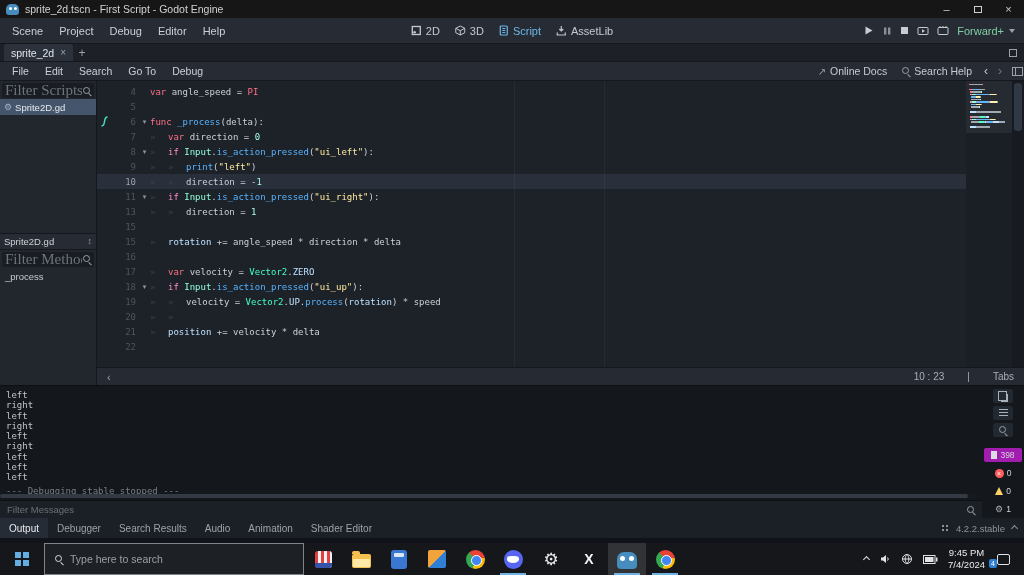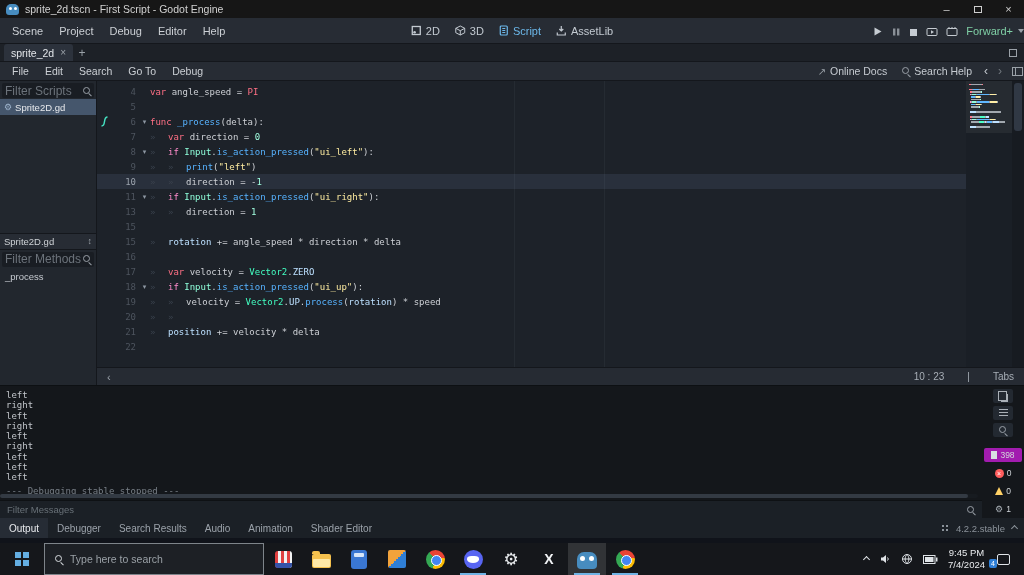--- a/index.html
+++ b/index.html
@@ -16,21 +16,21 @@
   .tbc{width:31px;display:flex;align-items:center;justify-content:center;color:#cfcfcf;font-size:11px}
   .maxbox{width:8px;height:7px;border:1px solid #cfcfcf;display:block}
 
   
   .menubar{height:26px;background:#272c34;display:flex;align-items:center;position:relative;border-bottom:1px solid #14171c;flex:none}
   .mrow{display:flex;padding-left:4px}
   .menu-item{padding:0 8px;font-size:11px;color:#ccd0d5;line-height:26px}
   .ws-wrap{position:absolute;left:50%;transform:translateX(-50%);display:flex;gap:15px;align-items:center;height:100%}
   .ws{display:flex;gap:4px;align-items:center;font-size:11px;color:#c3cad1}
   .ws.active{color:#6cb8ea}
-  .run-ctrls{margin-left:auto;display:flex;align-items:flex-end;gap:8px;}
+  .run-ctrls{margin-left:auto;display:flex;align-items:center;gap:8px;padding-right:9px}
   .rbtn{display:flex;align-items:center;justify-content:center}
   .renderer{display:flex;align-items:center;gap:5px;font-size:11px;color:#7fcfa5}
   .caret{width:0;height:0;border-left:3px solid transparent;border-right:3px solid transparent;border-top:4px solid #9aa1a8}
 
   
   .scenetabs{height:18px;background:#1d2127;display:flex;align-items:stretch;padding-left:4px;border-bottom:1px solid #14171c;flex:none}
   .stab{display:flex;align-items:center;gap:6px;background:#2c323c;padding:0 7px;font-size:10.5px;color:#e2e5e9;border-radius:3px 3px 0 0}
   .stx{color:#9aa1a8;font-size:10px}
   .stplus{width:18px;display:flex;align-items:center;justify-content:center;color:#9aa1a8;font-size:12px}
   .st-right{margin-left:auto;display:flex;align-items:center;padding-right:7px}
@@ -44,21 +44,21 @@
   .ext-ico{font-size:10px;color:#9aa1a8}
   .navb{color:#c6cbd1;font-size:12px;padding:0 5px}
   .navb.dim{color:#70767d}
   .panel-ico{width:11px;height:9px;border:1px solid #9aa1a8;margin-left:5px;position:relative;display:block}
   .panel-ico::before{content:"";position:absolute;left:2px;top:0;bottom:0;width:1px;background:#9aa1a8}
 
   
   .main{flex:1;display:flex;min-height:0}
   .leftpanel{width:97px;background:#22272e;border-right:1px solid #14171c;display:flex;flex-direction:column;flex:none}
   .lp-inwrap{margin:2px 2px 1px;background:#191d23;border-radius:2px;display:flex;align-items:center;height:15px;padding:0 3px;flex:none}
-  .lp-inwrap input{flex:1;min-width:0;background:none;border:none;outline:none;font-size:12px;color:#cdd0d5;font-family:Liberation Sans, sans-serif}
+  .lp-inwrap input{flex:1;min-width:0;background:none;border:none;outline:none;font-size:15px;color:#cdd0d5;font-family:Liberation Serif, serif}
   .lp-inwrap input::placeholder{color:#6c737b}
   .script-item{display:flex;align-items:center;gap:3px;height:16px;padding:0 4px;font-size:9.5px;color:#e8eaed}
   .script-item.selected{background:#45566c}
   .gd-script-ico{color:#9db3cc;font-size:9px;line-height:1}
   .lp-spacer{flex:1}
   .lp-header{height:17px;background:#272c34;border-top:1px solid #14171c;border-bottom:1px solid #14171c;display:flex;align-items:center;font-size:9.5px;color:#ced2d6;padding:0 4px;gap:3px;flex:none}
   .sort-ico{margin-left:auto;color:#9aa1a8;font-size:9px}
   .method-item{font-size:9.5px;color:#c6cad0;padding:3px 5px 2px}
   #methods-list{flex:1}
 
@@ -118,21 +118,21 @@
   .bb-right{margin-left:auto;display:flex;align-items:center;gap:7px;padding-right:7px}
   .dots-grid{width:8px;height:8px;background-image:radial-gradient(circle,#8b929a 1px,transparent 1.3px);background-size:4px 4px;display:block}
   .version{font-size:9.5px;color:#8b929a}
   .chev-up{width:5px;height:5px;border-left:1.3px solid #8b929a;border-top:1.3px solid #8b929a;transform:rotate(45deg);display:block}
   .winedge{height:5px;background:#10131a;flex:none}
 
   
   .taskbar{height:32px;background:#15171b;display:flex;align-items:center;flex:none}
   .tstart{width:44px;height:100%;display:flex;align-items:center;justify-content:center}
   .win-logo{width:14px;height:14px;display:block;background:linear-gradient(#15171b,#15171b) 50% 0/2px 100% no-repeat,linear-gradient(#15171b,#15171b) 0 50%/100% 2px no-repeat,#64aee2}
-  .tsearch{width:220px;height:100%;background:#1d2025;border:1px solid #7e848a;display:flex;align-items:center;gap:7px;padding:0 9px}
+  .tsearch{width:260px;height:100%;background:#1d2025;border:1px solid #7e848a;display:flex;align-items:center;gap:7px;padding:0 9px}
   .tsearch input{flex:1;min-width:0;background:none;border:none;outline:none;font-size:10.5px;color:#c8ccd0;font-family:"Liberation Sans",sans-serif}
   .tsearch input::placeholder{color:#9aa0a6}
   #taskbar-apps{display:flex;height:100%}
   .tapp{width:38px;height:100%;display:flex;align-items:center;justify-content:center;position:relative}
   .tapp.open::after{content:"";position:absolute;left:6px;right:6px;bottom:0;height:2px;background:#6fb3e4}
   .tapp.active{background:rgba(255,255,255,0.12)}
   .ic{display:block}
   .ic-striped-hat{width:17px;height:17px;border-radius:3px;background:repeating-linear-gradient(90deg,#e04040 0 3px,#f2f2f2 3px 6px);position:relative;overflow:hidden}
   .ic-striped-hat::after{content:"";position:absolute;left:0;right:0;bottom:0;height:5px;background:#3553a8}
   .ic-file-explorer{width:19px;height:14px;background:#f5c14e;border-radius:2px;position:relative;margin-top:3px}

